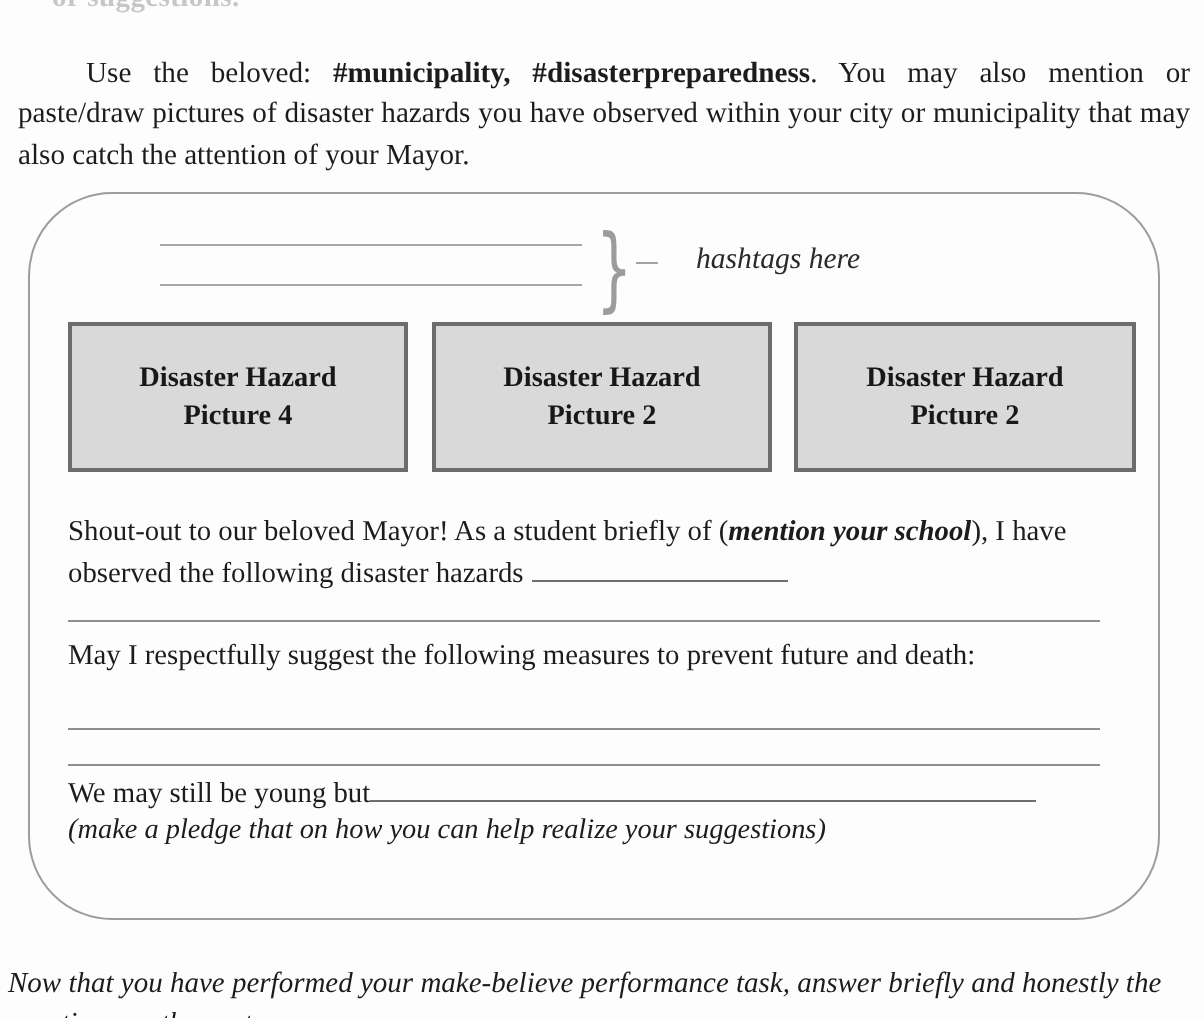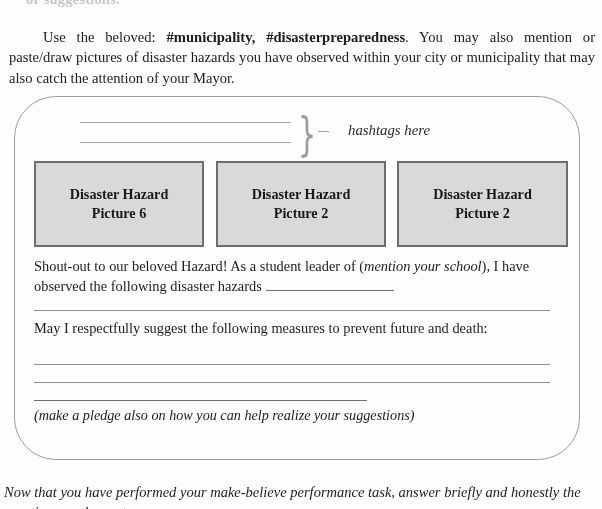--- a/index.html
+++ b/index.html
@@ -110,21 +110,21 @@
     position: absolute;
     left: 19px;
     top: 64px;
     width: 534px;
     height: 86px;
   }
   .pic-box {
     position: absolute;
     top: 0;
     width: 170px;
-    height: 86px;
+    height: 75px;
     box-sizing: border-box;
     background: #d9d9d9;
     border: 2.2px solid #6d6d6d;
     display: flex;
     flex-direction: column;
     align-items: center;
     justify-content: center;
     font-size: 14.2px;
     font-weight: bold;
     line-height: 19px;
@@ -138,21 +138,21 @@
   
   .body-text {
     position: absolute;
     left: 19px;
     top: 160px;
     width: 516px;
     font-size: 14.4px;
     line-height: 19.5px;
     color: #1c1c1c;
   }
-  .body-text .ital { font-style: italic; }
+  .body-text .ital { font-style: italic; font-weight: bold; }
   .inline-blank {
     display: inline-block;
     width: 128px;
     border-bottom: 1.5px solid #6e6e6e;
     height: 13px;
     vertical-align: baseline;
     margin-left: 4px;
   }
 
   .rule {
@@ -229,39 +229,39 @@
     <div class="blank-line l1"></div>
     <div class="blank-line l2"></div>
     <div class="brace">}</div>
     <div class="brace-dash"></div>
     <div class="hashtags-label">hashtags here</div>
   </div>
 
   <div class="pic-row">
     <div class="pic-box b1">
       <span>Disaster Hazard</span>
-      <span>Picture 6</span>
+      <span>Picture 4</span>
     </div>
     <div class="pic-box b2">
       <span>Disaster Hazard</span>
       <span>Picture 2</span>
     </div>
     <div class="pic-box b3">
       <span>Disaster Hazard</span>
       <span>Picture 2</span>
     </div>
   </div>
 
-  <div class="body-text"><span>Shout-out to our beloved Hazard! As a student leader of (</span><span class="ital">mention your school</span><span>), I have observed the following disaster hazards</span><span class="inline-blank"></span></div>
+  <div class="body-text"><span>Shout-out to our beloved Mayor! As a student briefly of (</span><span class="ital">mention your school</span><span>), I have observed the following disaster hazards</span><span class="inline-blank"></span></div>
 
   <div class="rule r1"></div>
 
   <div class="para2">May I respectfully suggest the following measures to prevent future and death:</div>
 
   <div class="rule r2"></div>
   <div class="rule r3"></div>
 
-  <div class="pledge"><span class="long-blank"></span></div>
-  <div class="pledge-note">(make a pledge also on how you can help realize your suggestions)</div>
+  <div class="pledge"><span>We may still be young but</span><span class="long-blank"></span></div>
+  <div class="pledge-note">(make a pledge that on how you can help realize your suggestions)</div>
 
 </div>
 
 <p class="closing">Now that you have performed your make-believe performance task, answer briefly and honestly the questions on the next page:</p>
 
 </body></html>

